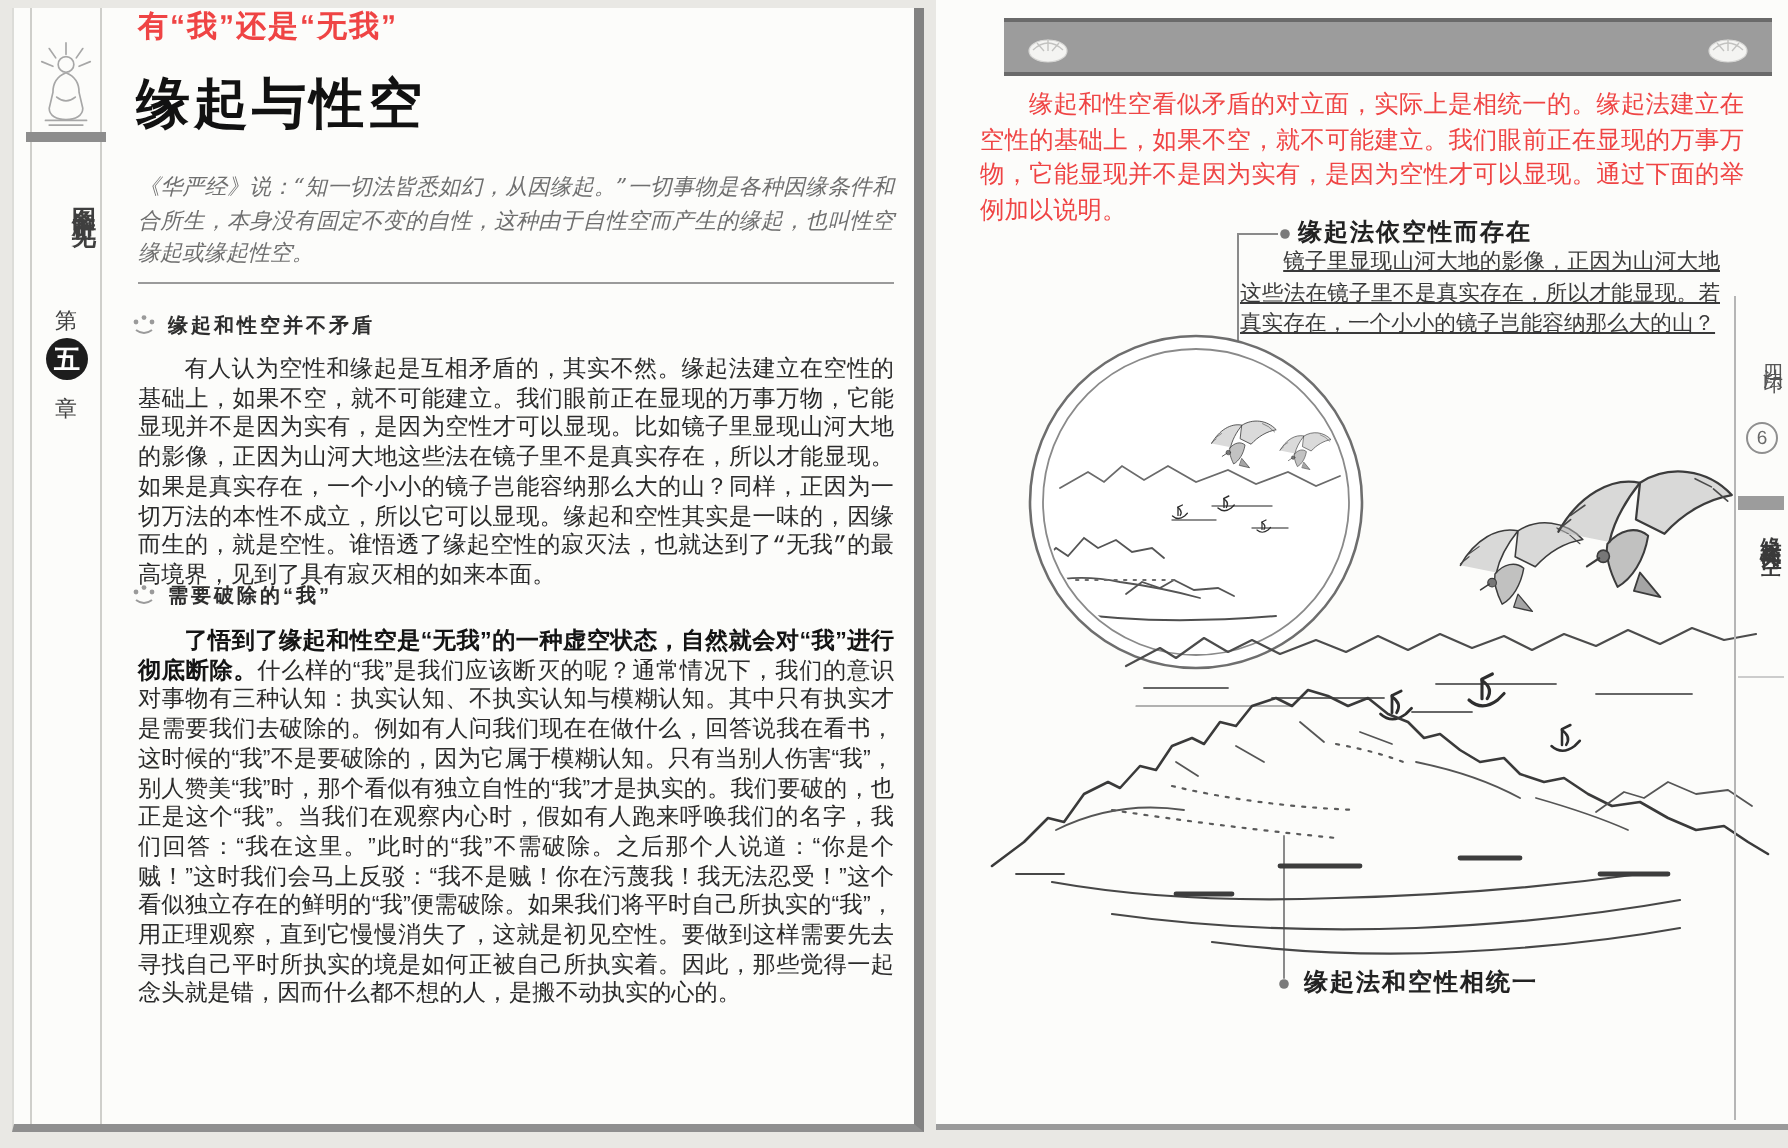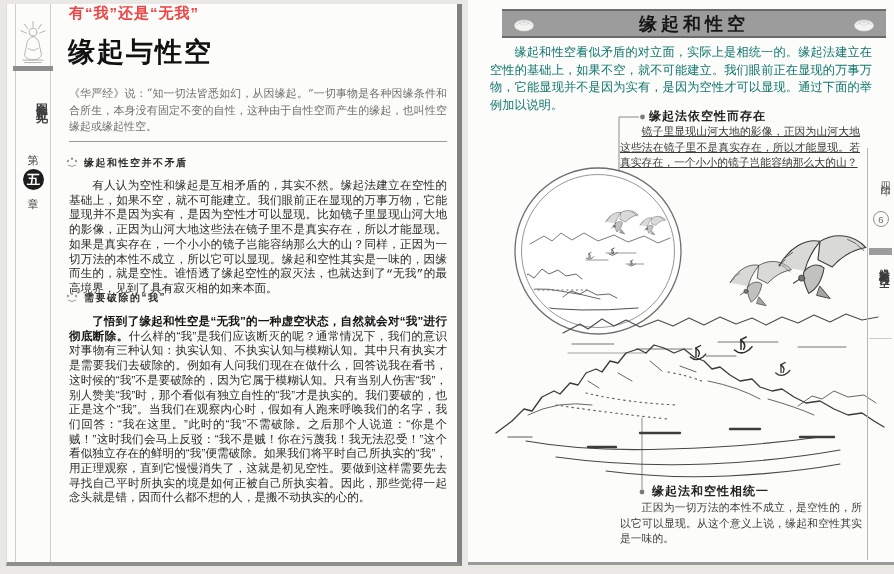--- a/index.html
+++ b/index.html
@@ -33,41 +33,41 @@
   .lsb .chap-suf{top:193px;}
   .lsb .chapnum{position:absolute;left:7px;top:165px;width:21px;height:21px;border-radius:50%;
        background:#1d1d1d;color:#fff;font-size:13px;font-weight:bold;
        display:flex;align-items:center;justify-content:center;}
   
   .kicker{position:absolute;left:62px;top:0;font-size:15px;font-weight:bold;
        letter-spacing:1px;color:#ef4444;}
   .atitle{position:absolute;left:61px;top:30px;font-size:27px;font-weight:bold;
        letter-spacing:2px;color:#111;}
   .quote{position:absolute;left:62px;top:82px;width:378px;
-       font-family:"DejaVu Serif","Liberation Serif",serif;
+       font-family:"DejaVu Serif","Liberation Serif",serif;font-style:italic;
        font-size:11px;line-height:16.5px;color:#6f6f6f;text-align:justify;}
   .rule{position:absolute;left:62px;top:137px;width:378px;border-top:1px solid #9a9a9a;}
   .sechead{position:absolute;left:58px;display:flex;align-items:center;gap:5px;
        font-size:10px;font-weight:bold;letter-spacing:1.5px;color:#2e2e2e;}
   .sec1{top:152px;}
   .sec2{top:287px;text-align:right;}
   .para{position:absolute;left:62px;width:378px;font-size:11.6px;line-height:14.7px;
        text-align:justify;text-indent:2em;color:#2b2b2b;}
   .para1{top:175px;font-family:Liberation Mono, monospace;}
   .para2{top:310px;}
   .para b{color:#141414;}
   
   .banner{position:absolute;left:34px;top:9px;width:384px;height:25px;background:#9c9c9c;
        border-top:2px solid #6a6a6a;border-bottom:2px solid #6a6a6a;
        display:flex;align-items:center;justify-content:center;}
   .banner .btitle{font-size:18px;font-weight:bold;letter-spacing:4px;color:#161616;}
   .banner .lotus{position:absolute;top:5px;}
   .banner .lotus.l{left:10px;} .banner .lotus.r{right:10px;}
   .intro{position:absolute;left:22px;top:44px;width:382px;font-size:12.2px;line-height:17.5px;
-       text-align:justify;text-indent:2em;color:#0f766e;}
+       text-align:justify;text-indent:2em;color:#ef4444;}
   .diagram{position:absolute;left:0;top:0;}
   .callout-label{position:absolute;font-size:12px;font-weight:bold;color:#222;letter-spacing:1px;}
   .co1l{left:181px;top:108px;}
   .co2l{left:184px;top:483px;}
   .callout-text{position:absolute;font-size:10.8px;line-height:15.6px;color:#3a3a3a;
        text-align:justify;text-indent:2em;}
   .co1t{left:152px;top:124px;width:240px;text-decoration:underline;}
   .co2t{left:152px;top:500px;width:242px;}
   
   .rsb-rule{position:absolute;left:399px;top:148px;height:412px;border-left:1px solid #b5b5b5;}
@@ -145,21 +145,20 @@
   <div class="banner">
     <svg class="lotus l" width="24" height="16" viewBox="0 0 24 16">
       <ellipse cx="12" cy="9.5" rx="9.5" ry="5.5" fill="#f4f4f2" stroke="#d6d6d4" stroke-width="0.6"></ellipse>
       <g stroke="#c2c2c0" stroke-width="0.7" fill="none">
         <path d="M12,3.5 V9.5"></path>
           <path d="M6.5,5.5 L10,9.5"></path>
           <path d="M17.5,5.5 L14,9.5"></path>
         <path d="M4.5,9 Q12,2 19.5,9"></path>
       </g>
     </svg>
-    <span class="btitle">缘起和性空</span>
     <svg class="lotus r" width="24" height="16" viewBox="0 0 24 16">
       <ellipse cx="12" cy="9.5" rx="9.5" ry="5.5" fill="#f4f4f2" stroke="#d6d6d4" stroke-width="0.6"></ellipse>
       <g stroke="#c2c2c0" stroke-width="0.7" fill="none">
         <path d="M12,3.5 V9.5"></path>
           <path d="M6.5,5.5 L10,9.5"></path>
           <path d="M17.5,5.5 L14,9.5"></path>
         <path d="M4.5,9 Q12,2 19.5,9"></path>
       </g>
     </svg>
   </div>
@@ -273,21 +272,20 @@
           <path d="M332,437 h34"></path>
           <path d="M120,447 h28"></path>
       </g>
     </g>
   </svg>
 
   <div class="callout-label co1l">缘起法依空性而存在</div>
   <div class="callout-text co1t">镜子里显现山河大地的影像，正因为山河大地这些法在镜子里不是真实存在，所以才能显现。若真实存在，一个小小的镜子岂能容纳那么大的山？</div>
 
   <div class="callout-label co2l">缘起法和空性相统一</div>
-  <div class="callout-text co2t">正因为一切万法的本性不成立，是空性的，所以它可以显现。从这个意义上说，缘起和空性其实是一味的。</div>
 
   <div class="rsb-rule"></div>
   <div class="rsb-series vtext">四法印</div>
   <div class="rsb-badge">6</div>
   <div class="rsb-bar"></div>
   <div class="rsb-chap vtext">缘起与性空</div>
   <div class="rsb-line2"></div>
 </div>
 
 </body></html>

